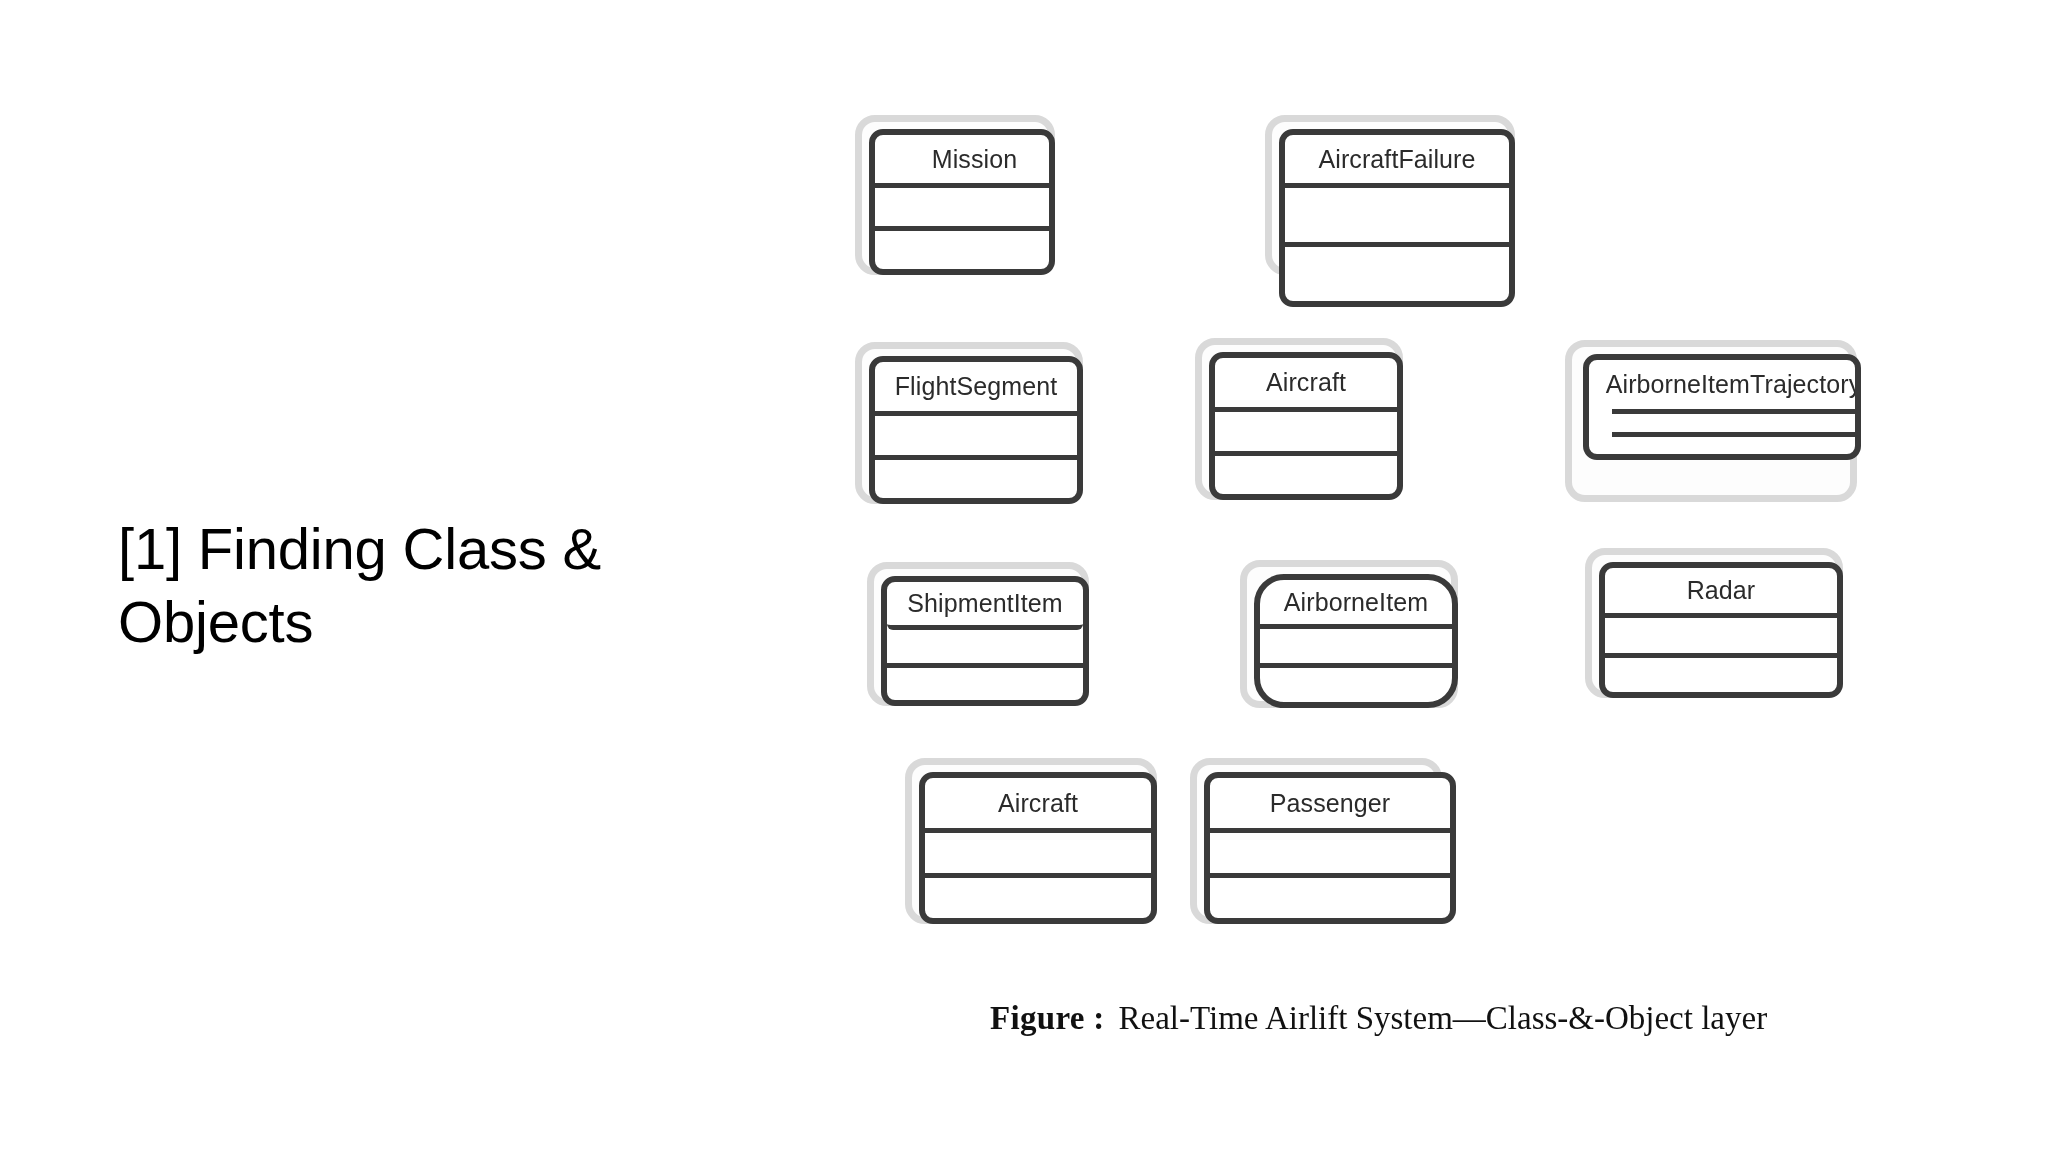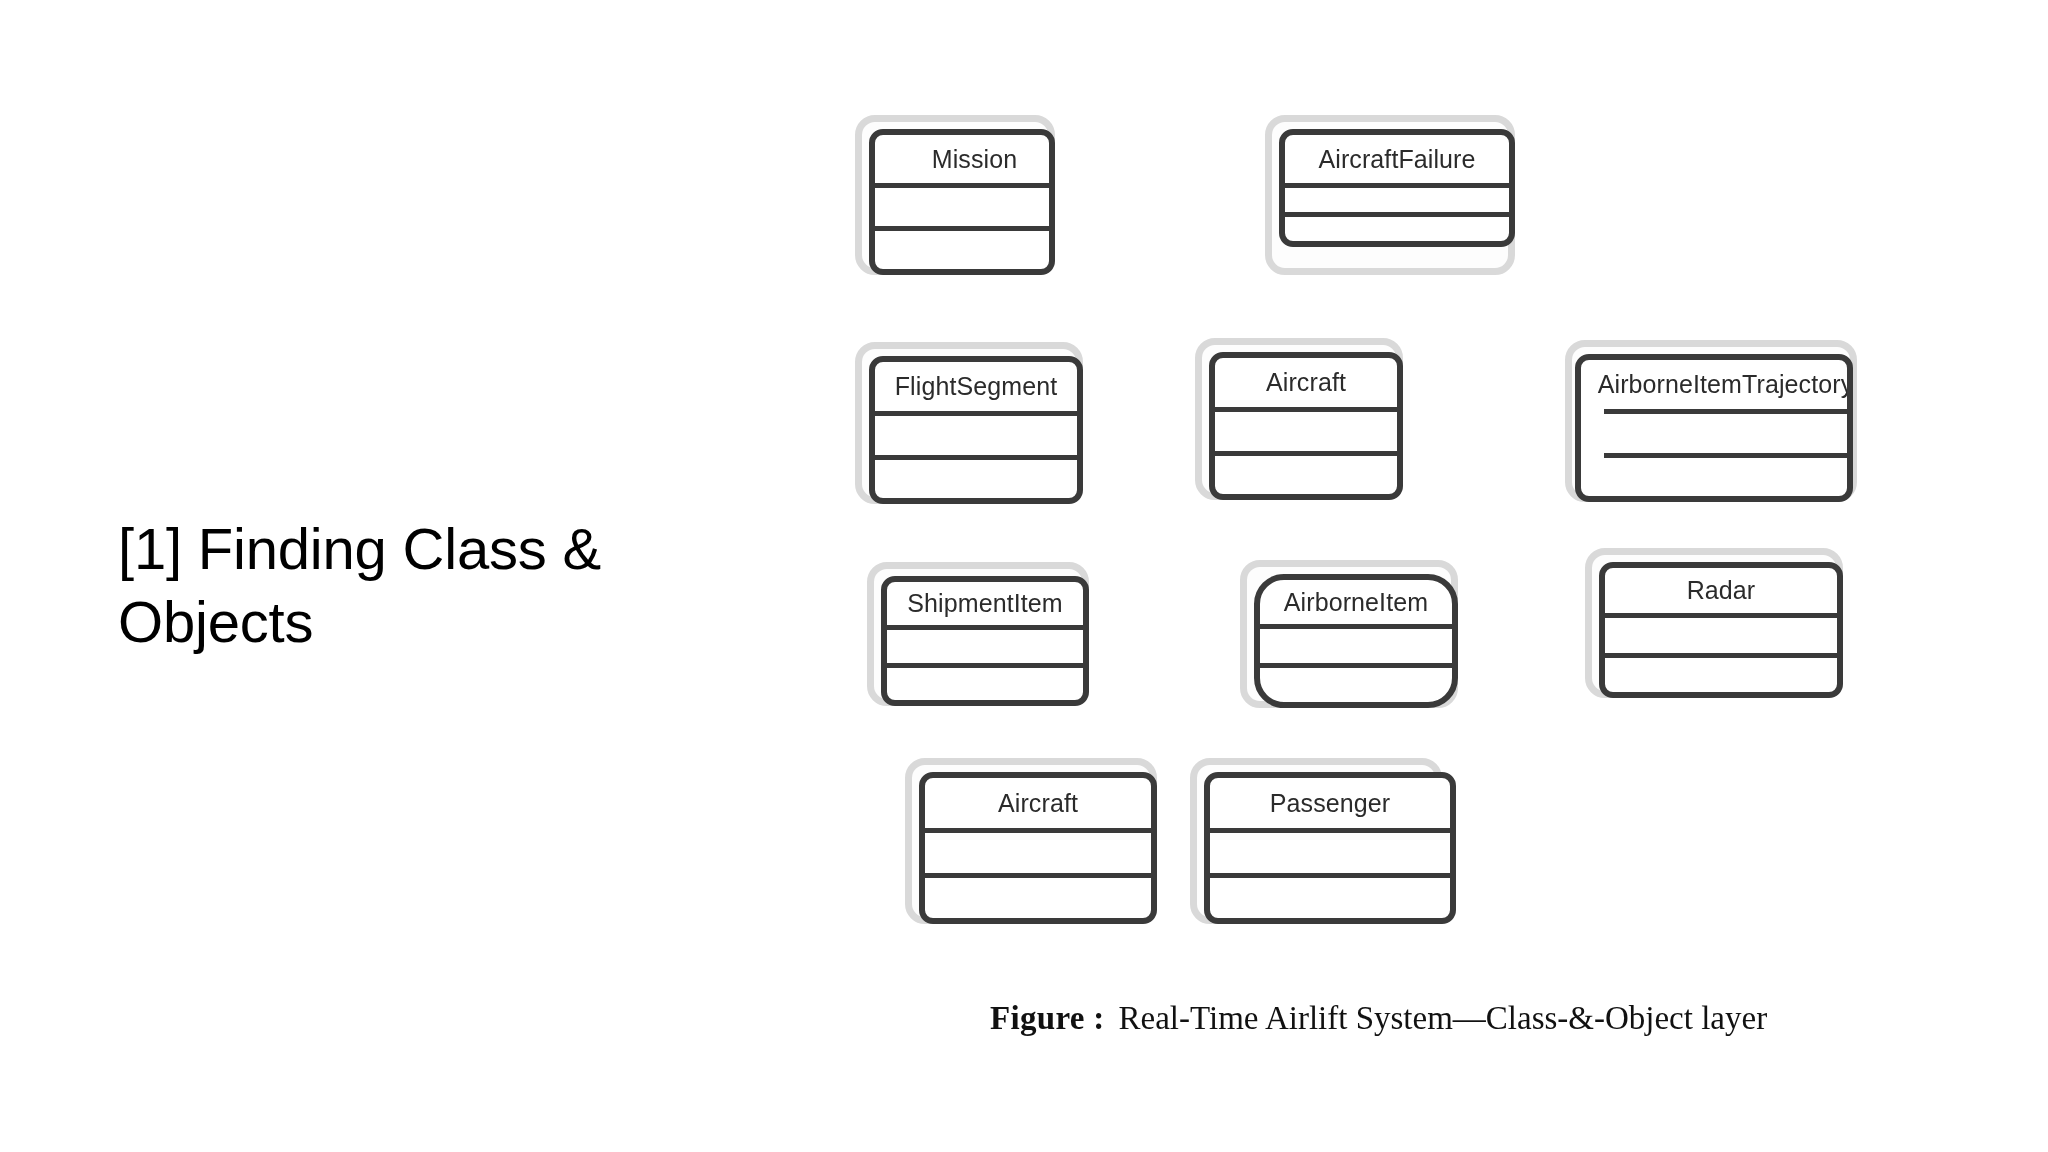--- a/index.html
+++ b/index.html
@@ -117,21 +117,21 @@
 <div class="co-class" style="left: 855px; top: 115px; width: 200px; height: 160px;">
       <div class="co-halo"></div>
       <div class="co-inner" style="left: 14px; top: 14px; width: 186px; height: 146px;">
         <div class="co-name" style="height: 48px; padding-left: 25px;">Mission</div>
         <div class="co-attrs"></div>
         <div class="co-svcs"></div>
       </div>
     </div>
     <div class="co-class" style="left: 1265px; top: 115px; width: 250px; height: 160px;">
       <div class="co-halo"></div>
-      <div class="co-inner" style="left: 14px; top: 14px; width: 236px; height: 118px;">
+      <div class="co-inner" style="left: 14px; top: 14px; width: 236px; height: 178px;">
         <div class="co-name" style="height: 48px;">AircraftFailure</div>
         <div class="co-attrs"></div>
         <div class="co-svcs"></div>
       </div>
     </div>
     <div class="co-class" style="left: 855px; top: 342px; width: 228px; height: 162px;">
       <div class="co-halo"></div>
       <div class="co-inner" style="left: 14px; top: 14px; width: 214px; height: 148px;">
         <div class="co-name" style="height: 49px;">FlightSegment</div>
         <div class="co-attrs"></div>
@@ -141,30 +141,30 @@
     <div class="co-class" style="left: 1195px; top: 338px; width: 208px; height: 162px;">
       <div class="co-halo"></div>
       <div class="co-inner" style="left: 14px; top: 14px; width: 194px; height: 148px; justify-content: center;">
         <div class="co-name" style="height: 49px;">Aircraft</div>
         <div class="co-attrs"></div>
         <div class="co-svcs"></div>
       </div>
     </div>
     <div class="co-class" style="left: 1565px; top: 340px; width: 292px; height: 162px;">
       <div class="co-halo"></div>
-      <div class="co-inner" style="left: 10px; top: 14px; width: 278px; height: 148px; padding-left: 23px;">
+      <div class="co-inner" style="left: 18px; top: 14px; width: 278px; height: 106px; padding-left: 23px;">
         <div class="co-name" style="height: 49px;">AirborneItemTrajectory</div>
         <div class="co-attrs"></div>
         <div class="co-svcs"></div>
       </div>
     </div>
     <div class="co-class" style="left: 867px; top: 562px; width: 222px; height: 144px;">
       <div class="co-halo"></div>
       <div class="co-inner" style="left: 14px; top: 14px; width: 208px; height: 130px;">
-        <div class="co-name" style="height: 43px;">ShipmentItem</div>
+        <div class="co-name" style="height: 43px; border-radius: 6px;">ShipmentItem</div>
         <div class="co-attrs"></div>
         <div class="co-svcs"></div>
       </div>
     </div>
     <div class="co-class" style="left: 1240px; top: 560px; width: 218px; height: 148px;">
       <div class="co-halo"></div>
       <div class="co-inner" style="left: 14px; top: 14px; width: 204px; height: 134px; border-radius: 30px;">
         <div class="co-name" style="height: 44px;">AirborneItem</div>
         <div class="co-attrs"></div>
         <div class="co-svcs"></div>

